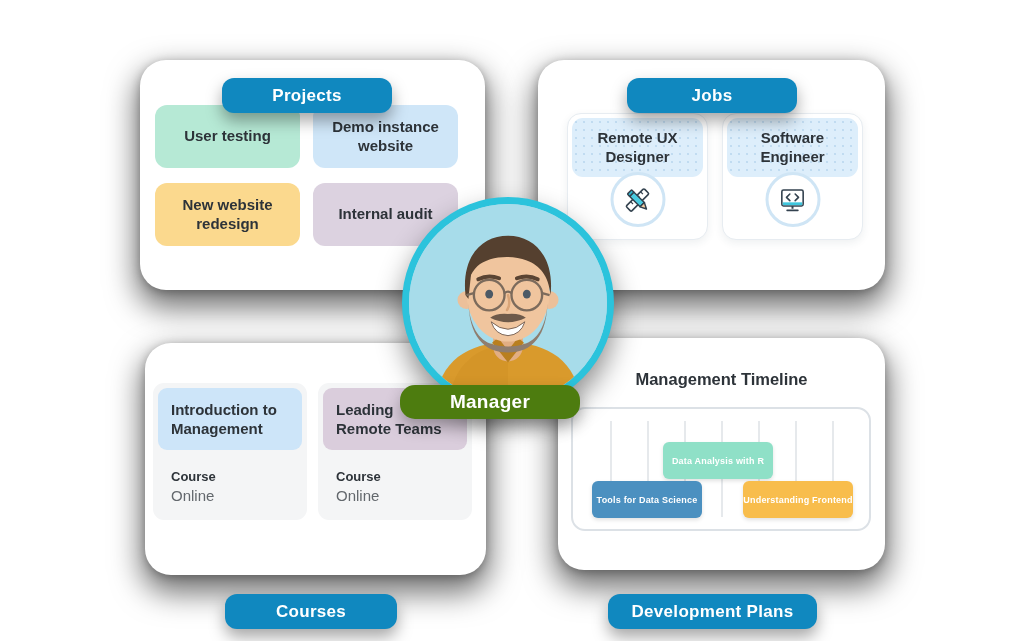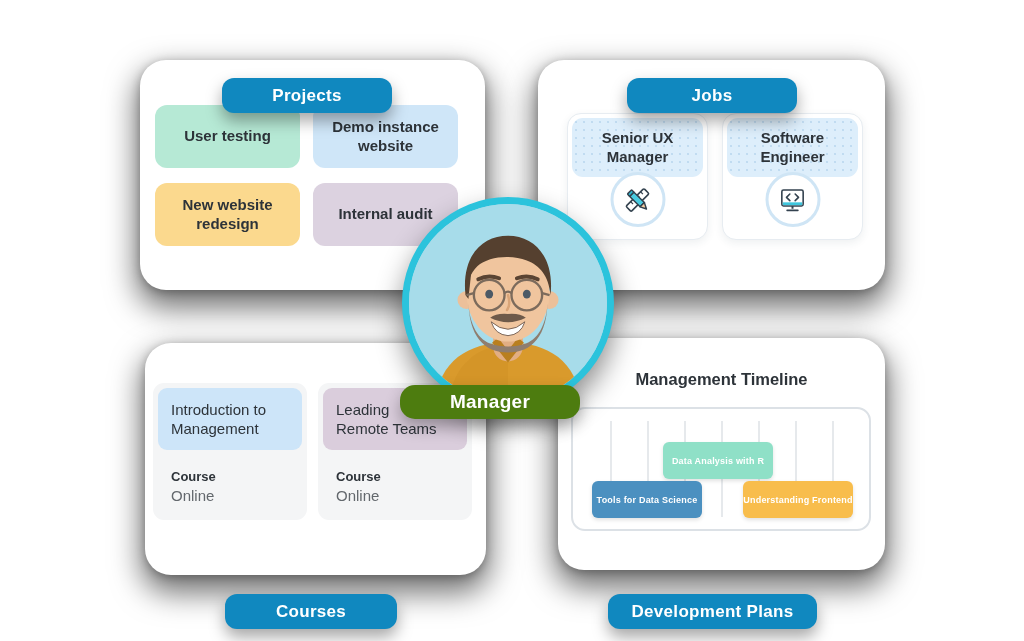--- a/index.html
+++ b/index.html
@@ -143,21 +143,21 @@
     height: 62px;
     border-radius: 9px;
     display: flex;
     align-items: center;
     padding-left: 13px;
   }
   .course-header span {
     display: block;
     max-width: 106px;
     font-size: 15px;
-    font-weight: 400;
+    font-weight: 700;
     color: #2d3339;
     line-height: 1.3;
   }
   .course-meta { padding: 14px 0 0 18px; }
   .course-type { font-size: 13px; font-weight: 700; color: #2d3339; }
   .course-mode { font-size: 15px; color: #63686d; margin-top: 3px; }
 
   
   .dev-title {
     position: absolute;
@@ -254,21 +254,21 @@
       </div>
     </div>
   </section>
   <div class="badge badge-projects">Projects</div>
 
   <section class="card card-jobs">
     <div class="job-tiles">
 
       <div class="job-tile">
         <div class="job-tile-header">
-          <span>Senior UX Manager</span>
+          <span>Remote UX Designer</span>
         </div>
         <div class="icon-circle">
           <svg width="32" height="32" viewBox="0 0 48 48" fill="none">
             <g transform="rotate(45 24 24)">
               <rect x="18.5" y="5" width="11" height="38" rx="2" fill="#ffffff" stroke="#33424f" stroke-width="2.4"></rect>
               <path d="M18.5 12 h5 M18.5 19 h5 M18.5 26 h5 M18.5 33 h5" stroke="#33424f" stroke-width="1.8"></path>
             </g>
             <g transform="rotate(-45 24 24)">
               <rect x="19.5" y="7" width="9" height="5" rx="1" fill="#2fb9d2" stroke="#33424f" stroke-width="2.2"></rect>
               <rect x="19.5" y="12" width="9" height="22" fill="#49cbe0" stroke="#33424f" stroke-width="2.2"></rect>

